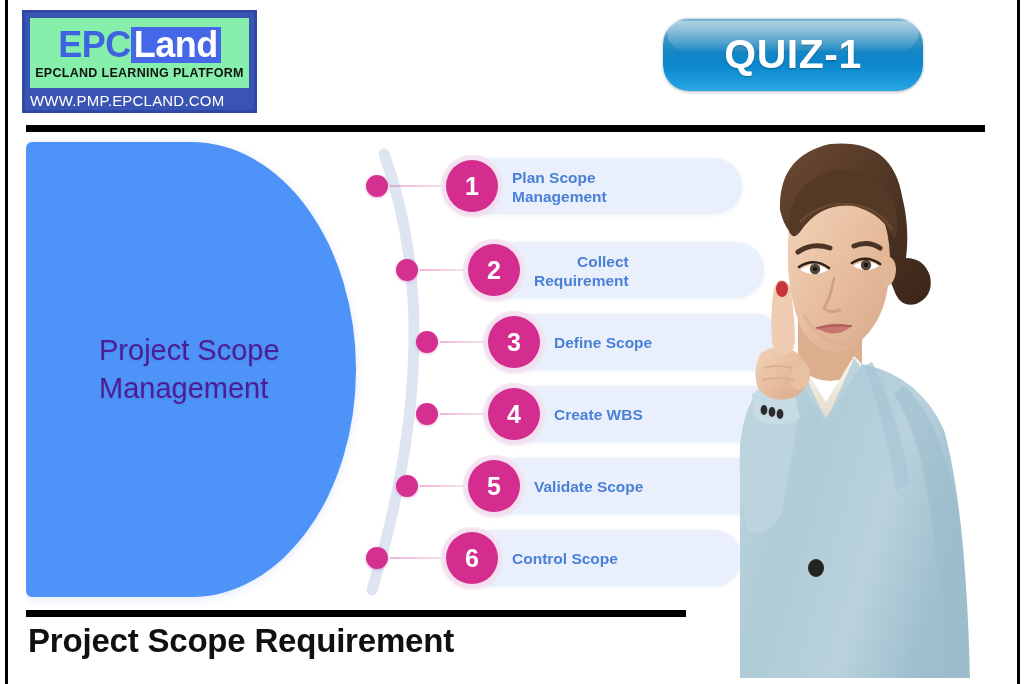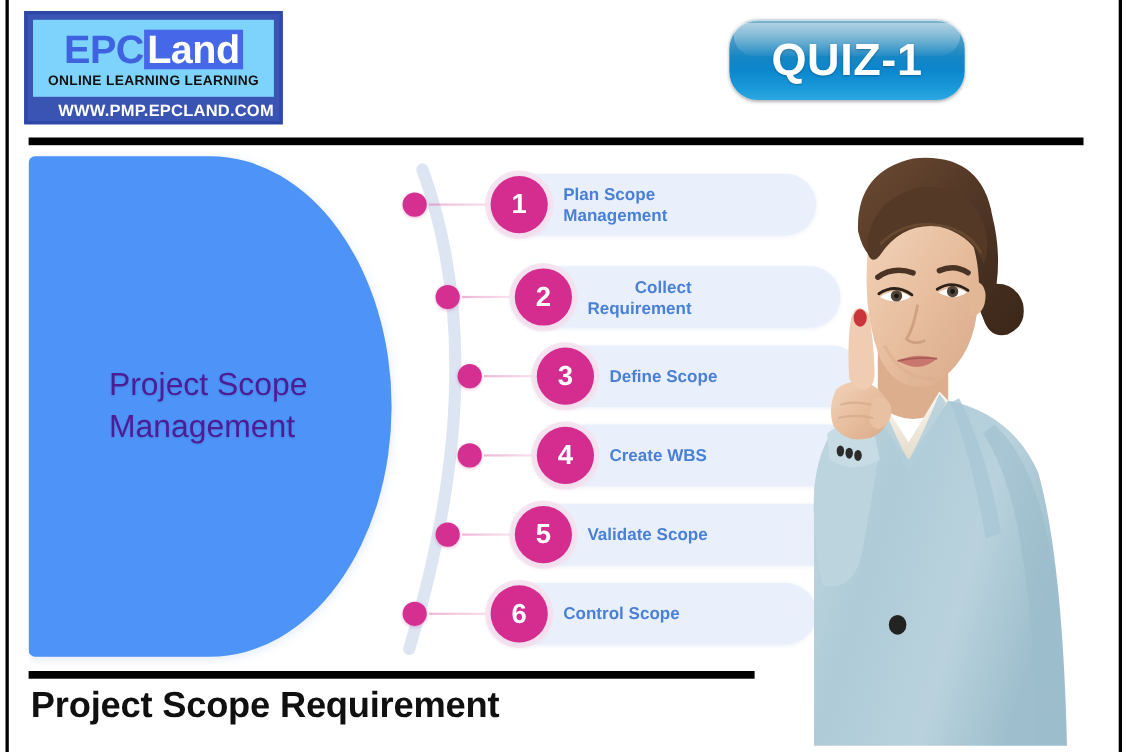--- a/index.html
+++ b/index.html
@@ -28,21 +28,21 @@
   
   .logo{
     position:absolute;left:22px;top:10px;
     width:235px;height:103px;
     background:#3a54b4;
     border:3px solid #2f48a8;
     box-sizing:border-box;
     padding:5px 5px 0 5px;
   }
   .logo-inner{
-    background:#7dd3fc;
+    background:#86efac;
     height:70px;
     display:flex;flex-direction:column;
     align-items:center;justify-content:center;
     padding:2px 0 1px 0;
     box-sizing:border-box;
   }
   .logo-word{
     display:flex;align-items:baseline;
     line-height:1;
     letter-spacing:-0.5px;
@@ -57,30 +57,30 @@
     color:#ffffff;background:#4668e8;
     padding:0 3px;
     font-family:"Liberation Sans",sans-serif;
   }
   .logo-tag{
     font-size:12.5px;font-weight:bold;color:#111111;
     letter-spacing:0.3px;margin-top:3px;
     font-family:"Liberation Sans",sans-serif;
   }
   .logo-url{
-    color:#ffffff;font-size:15px;font-weight:bold;
-    text-align:right;letter-spacing:0.2px;
+    color:#ffffff;font-size:15px;font-weight:normal;
+    text-align:left;letter-spacing:0.2px;
     line-height:26px;
     font-family:"Liberation Sans",sans-serif;
   }
 
   
   .quiz-badge{
     position:absolute;left:663px;top:18px;
-    width:214px;height:73px;
+    width:260px;height:73px;
     border-radius:26px;
     background:linear-gradient(180deg,
        #7fb4cf 0%,
        #4e9ec6 22%,
        #1686c4 46%,
        #0b86cd 62%,
        #1b9ada 86%,
        #2ea7e3 100%);
     box-shadow:inset 0 1px 0 rgba(255,255,255,.55),
                0 1px 3px rgba(0,0,0,.30);
@@ -207,21 +207,21 @@
 
   <div class="edge-left"></div>
   <div class="edge-right"></div>
 
   <div class="logo">
     <div class="logo-inner">
       <div class="logo-word">
         <span class="logo-epc">EPC</span>
         <span class="logo-land">Land</span>
       </div>
-      <div class="logo-tag">ONLINE LEARNING LEARNING</div>
+      <div class="logo-tag">EPCLAND LEARNING PLATFORM</div>
     </div>
     <div class="logo-url">WWW.PMP.EPCLAND.COM</div>
   </div>
 
   <div class="quiz-badge">
     <span class="quiz-text">QUIZ-1</span>
   </div>
 
   <div class="rule-top"></div>
   <div class="rule-bottom"></div>

